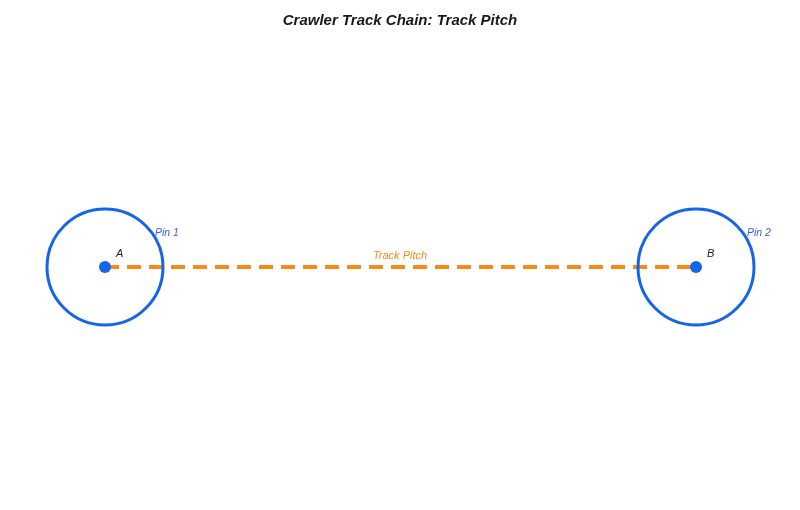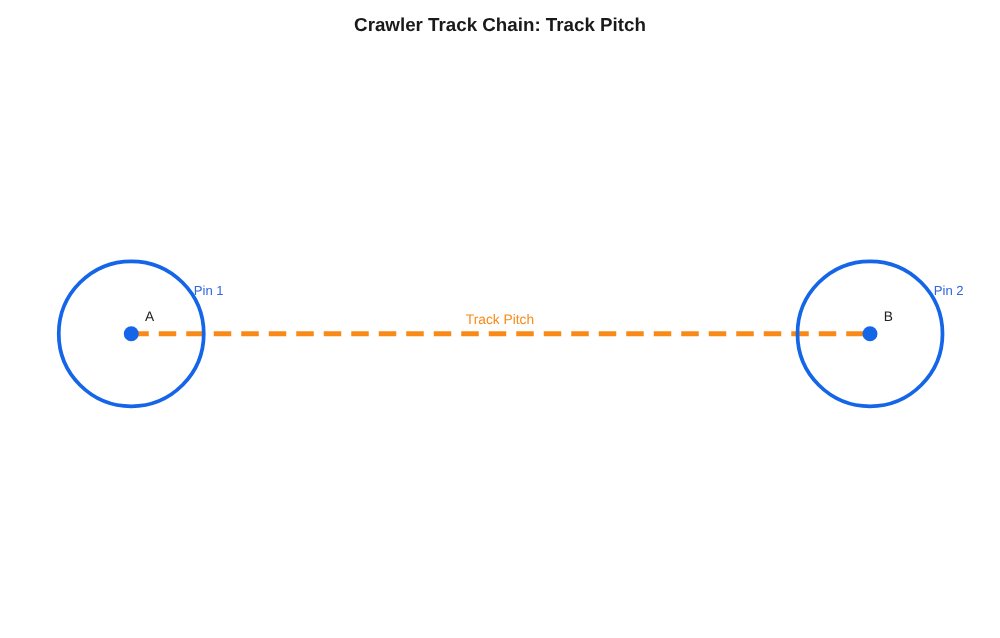--- a/index.html
+++ b/index.html
@@ -44,21 +44,21 @@
   .pitch-label {
     font-family: "Liberation Sans", sans-serif;
     font-size: 11px;
     font-weight: normal;
     fill: #f98a17;
   }
 </style>
 </head>
 <body>
 
-<div id="stage" style="width: 800px; height: 510px; background: rgb(255, 255, 255);">
+<div id="stage" style="width: 800px; height: 510px; background: rgb(255, 255, 255); font-style: italic;">
   <svg id="diagram-svg" width="800" height="510" viewBox="0 0 800 510">
 
     <rect x="0" y="0" width="800" height="510" fill="#ffffff"></rect>
 
     <text class="title-text" x="400" y="25" text-anchor="middle" fill="#1a1a1a">Crawler Track Chain: Track Pitch</text>
 
     <line id="pitch-line" class="pitch-line" x1="105" y1="267" x2="696" y2="267" stroke="#f98a17" stroke-width="4" stroke-dasharray="14 8" stroke-linecap="butt"></line>
 
     <circle id="pin1-circle" cx="105" cy="267" r="58" fill="none" stroke="#1565e8" stroke-width="3"></circle>
 

